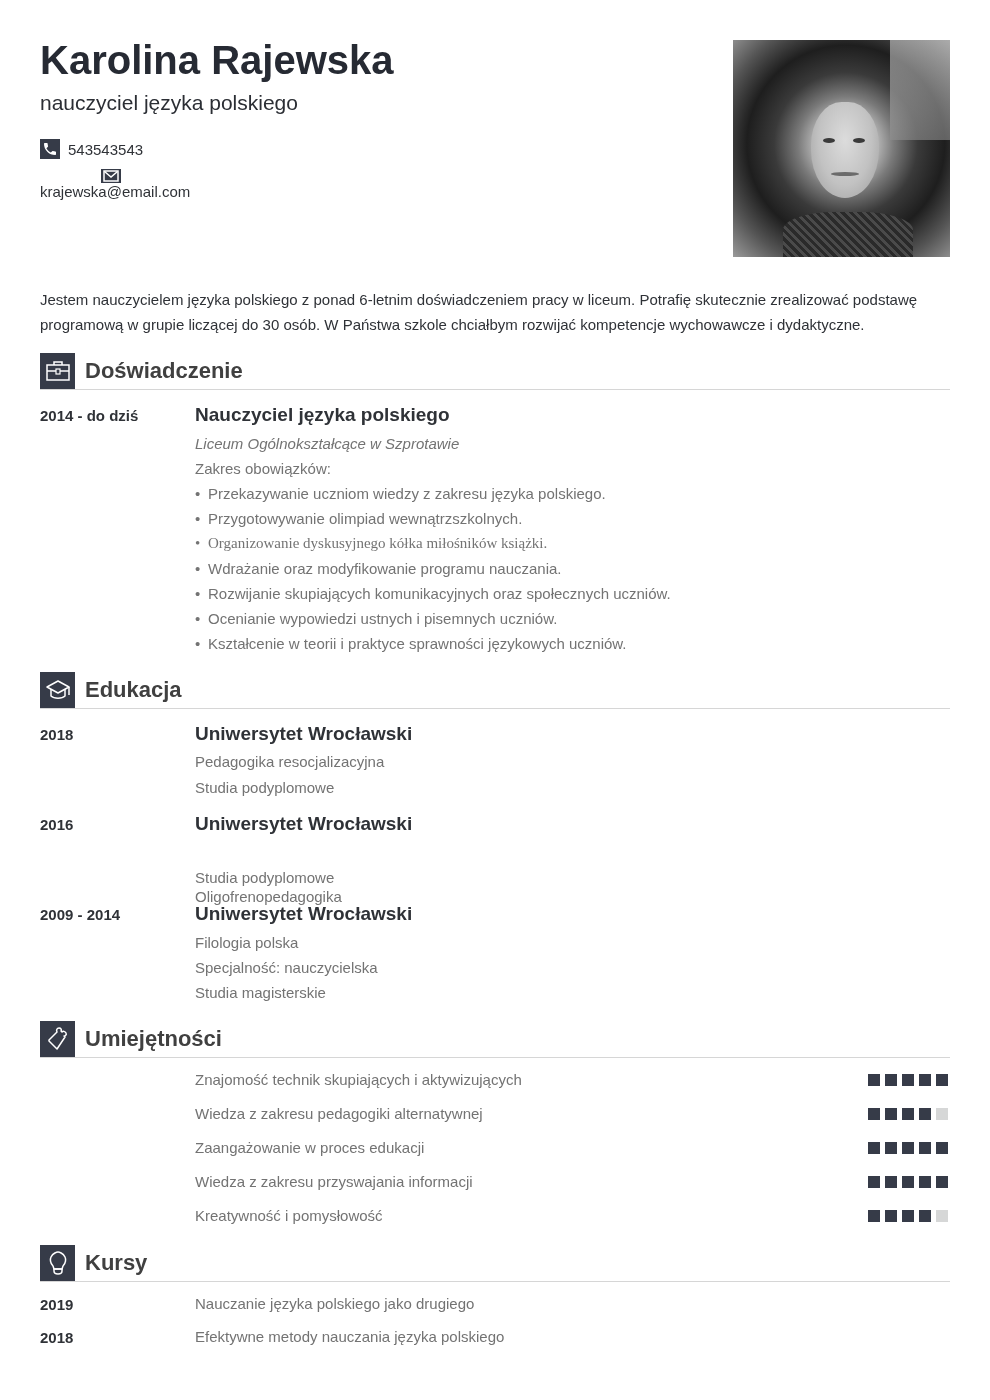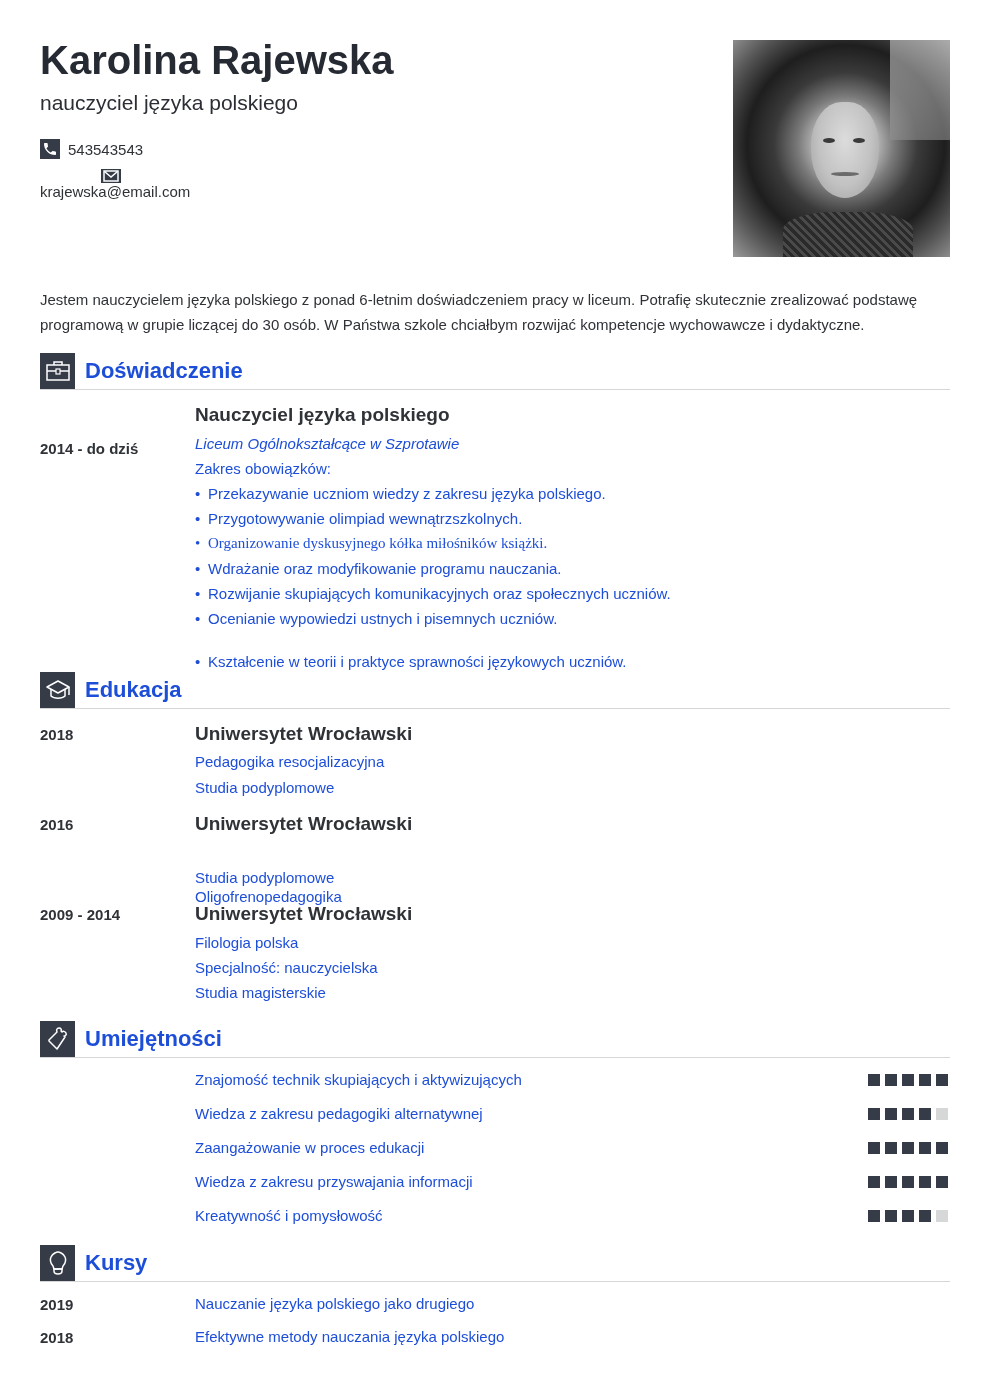--- a/index.html
+++ b/index.html
@@ -10,24 +10,24 @@
   .contact .ico { width: 20px; height: 20px; background: #363b48; display: inline-flex; align-items: center; justify-content: center; margin-right: 8px; }
   .photo { position: absolute; left: 733px; top: 40px; width: 217px; height: 217px; background: radial-gradient(ellipse at 52% 48%, #d9d9d9 0%, #bdbdbd 18%, #7a7a7a 30%, #3a3a3a 45%, #1e1e1e 62%, #555 80%, #9a9a9a 100%); overflow: hidden; }
   .photo .bg { position: absolute; right: 0; top: 0; width: 60px; height: 100px; background: linear-gradient(180deg, #c9c9c9, #8f8f8f); opacity: .6; }
   .photo .face { position: absolute; left: 78px; top: 62px; width: 68px; height: 96px; border-radius: 45% 45% 50% 50%; background: radial-gradient(ellipse at 50% 40%, #dcdcdc 0%, #c2c2c2 55%, #9b9b9b 100%); }
   .photo .eye { position: absolute; width: 12px; height: 5px; background: #3a3a3a; border-radius: 50%; top: 36px; }
   .photo .mouth { position: absolute; left: 20px; top: 70px; width: 28px; height: 4px; border-radius: 50%; background: #6b6b6b; }
   .photo .sweater { position: absolute; left: 50px; bottom: 0; width: 130px; height: 45px; border-radius: 40% 40% 0 0; background: repeating-linear-gradient(45deg, #2a2a2a 0 3px, #4a4a4a 3px 6px); }
   .summary { position: absolute; left: 40px; top: 287px; width: 910px; font-size: 15px; line-height: 25px; color: #2f3237; }
   .section-head { position: absolute; left: 40px; width: 910px; height: 36px; border-bottom: 1px solid #d6d6d6; }
   .section-head .sico { position: absolute; left: 0; top: 0; width: 35px; height: 36px; background: #363b48; display: flex; align-items: center; justify-content: center; }
-  .section-head .stitle { position: absolute; left: 45px; top: 5px; font-size: 22px; font-weight: bold; color: #1d4ed8; }
+  .section-head .stitle { position: absolute; left: 45px; top: 5px; font-size: 22px; font-weight: bold; color: #404040; }
   .date { position: absolute; left: 40px; font-size: 15px; font-weight: bold; color: #2f3237; }
   .entry-title { position: absolute; left: 195px; font-size: 19px; font-weight: bold; color: #2f3237; }
-  .line { position: absolute; left: 195px; font-size: 15px; color: #1d4ed8; white-space: nowrap; }
+  .line { position: absolute; left: 195px; font-size: 15px; color: #737373; white-space: nowrap; }
   .italic { font-style: italic; }
   .bullet::before { content: "•"; display: inline-block; width: 13px; }
   .skill-bar { position: absolute; left: 868px; display: flex; gap: 5px; }
   .skill-bar .sq { width: 12px; height: 12px; background: #363b48; }
   .skill-bar .sq.off { background: #d6d7d7; }
 </style>
 </head>
 <body>
 
 <h1 class="name">Karolina Rajewska</h1>
@@ -68,31 +68,31 @@
     <svg width="26" height="24" viewBox="0 0 26 24">
         <rect x="2" y="6" width="22" height="15" fill="none" stroke="#fff" stroke-width="1.5"></rect>
         <path d="M9 6 V3 H17 V6" fill="none" stroke="#fff" stroke-width="1.5"></path>
         <line x1="2" y1="12" x2="24" y2="12" stroke="#fff" stroke-width="1.5"></line>
         <rect x="11" y="10" width="4" height="5" fill="#363b48" stroke="#fff" stroke-width="1.2"></rect>
       </svg>
   </div>
   <div class="stitle">Doświadczenie</div>
 </div>
 
-<div class="date" style="top:407px;margin-top:33px;">2014 - do dziś</div>
+<div class="date" style="top:407px;">2014 - do dziś</div>
 <div class="entry-title" style="top:404px;">Nauczyciel języka polskiego</div>
 <div class="line italic" style="top:435px;">Liceum Ogólnokształcące w Szprotawie</div>
 <div class="line" style="top:460px;">Zakres obowiązków:</div>
 <div class="line bullet" style="top:485px;">Przekazywanie uczniom wiedzy z zakresu języka polskiego.</div>
 <div class="line bullet" style="top:510px;">Przygotowywanie olimpiad wewnątrzszkolnych.</div>
 <div class="line bullet" style="top:535px;font-family:Liberation Serif, serif;">Organizowanie dyskusyjnego kółka miłośników książki.</div>
 <div class="line bullet" style="top:560px;">Wdrażanie oraz modyfikowanie programu nauczania.</div>
 <div class="line bullet" style="top:585px;">Rozwijanie skupiających komunikacyjnych oraz społecznych uczniów.</div>
 <div class="line bullet" style="top:610px;">Ocenianie wypowiedzi ustnych i pisemnych uczniów.</div>
-<div class="line bullet" style="top:635px;margin-top:18px;">Kształcenie w teorii i praktyce sprawności językowych uczniów.</div>
+<div class="line bullet" style="top:635px;">Kształcenie w teorii i praktyce sprawności językowych uczniów.</div>
 
 <div class="section-head" style="top:672px;">
   <div class="sico">
     <svg width="26" height="24" viewBox="0 0 26 24">
         <path d="M2 9 L13 3 L24 9 L13 15 Z" fill="none" stroke="#fff" stroke-width="1.5" stroke-linejoin="round"></path>
         <path d="M6 11 V18 C9 21 17 21 20 18 V11" fill="none" stroke="#fff" stroke-width="1.5"></path>
         <line x1="24" y1="9" x2="24" y2="17" stroke="#fff" stroke-width="1.5"></line>
       </svg>
   </div>
   <div class="stitle">Edukacja</div>

